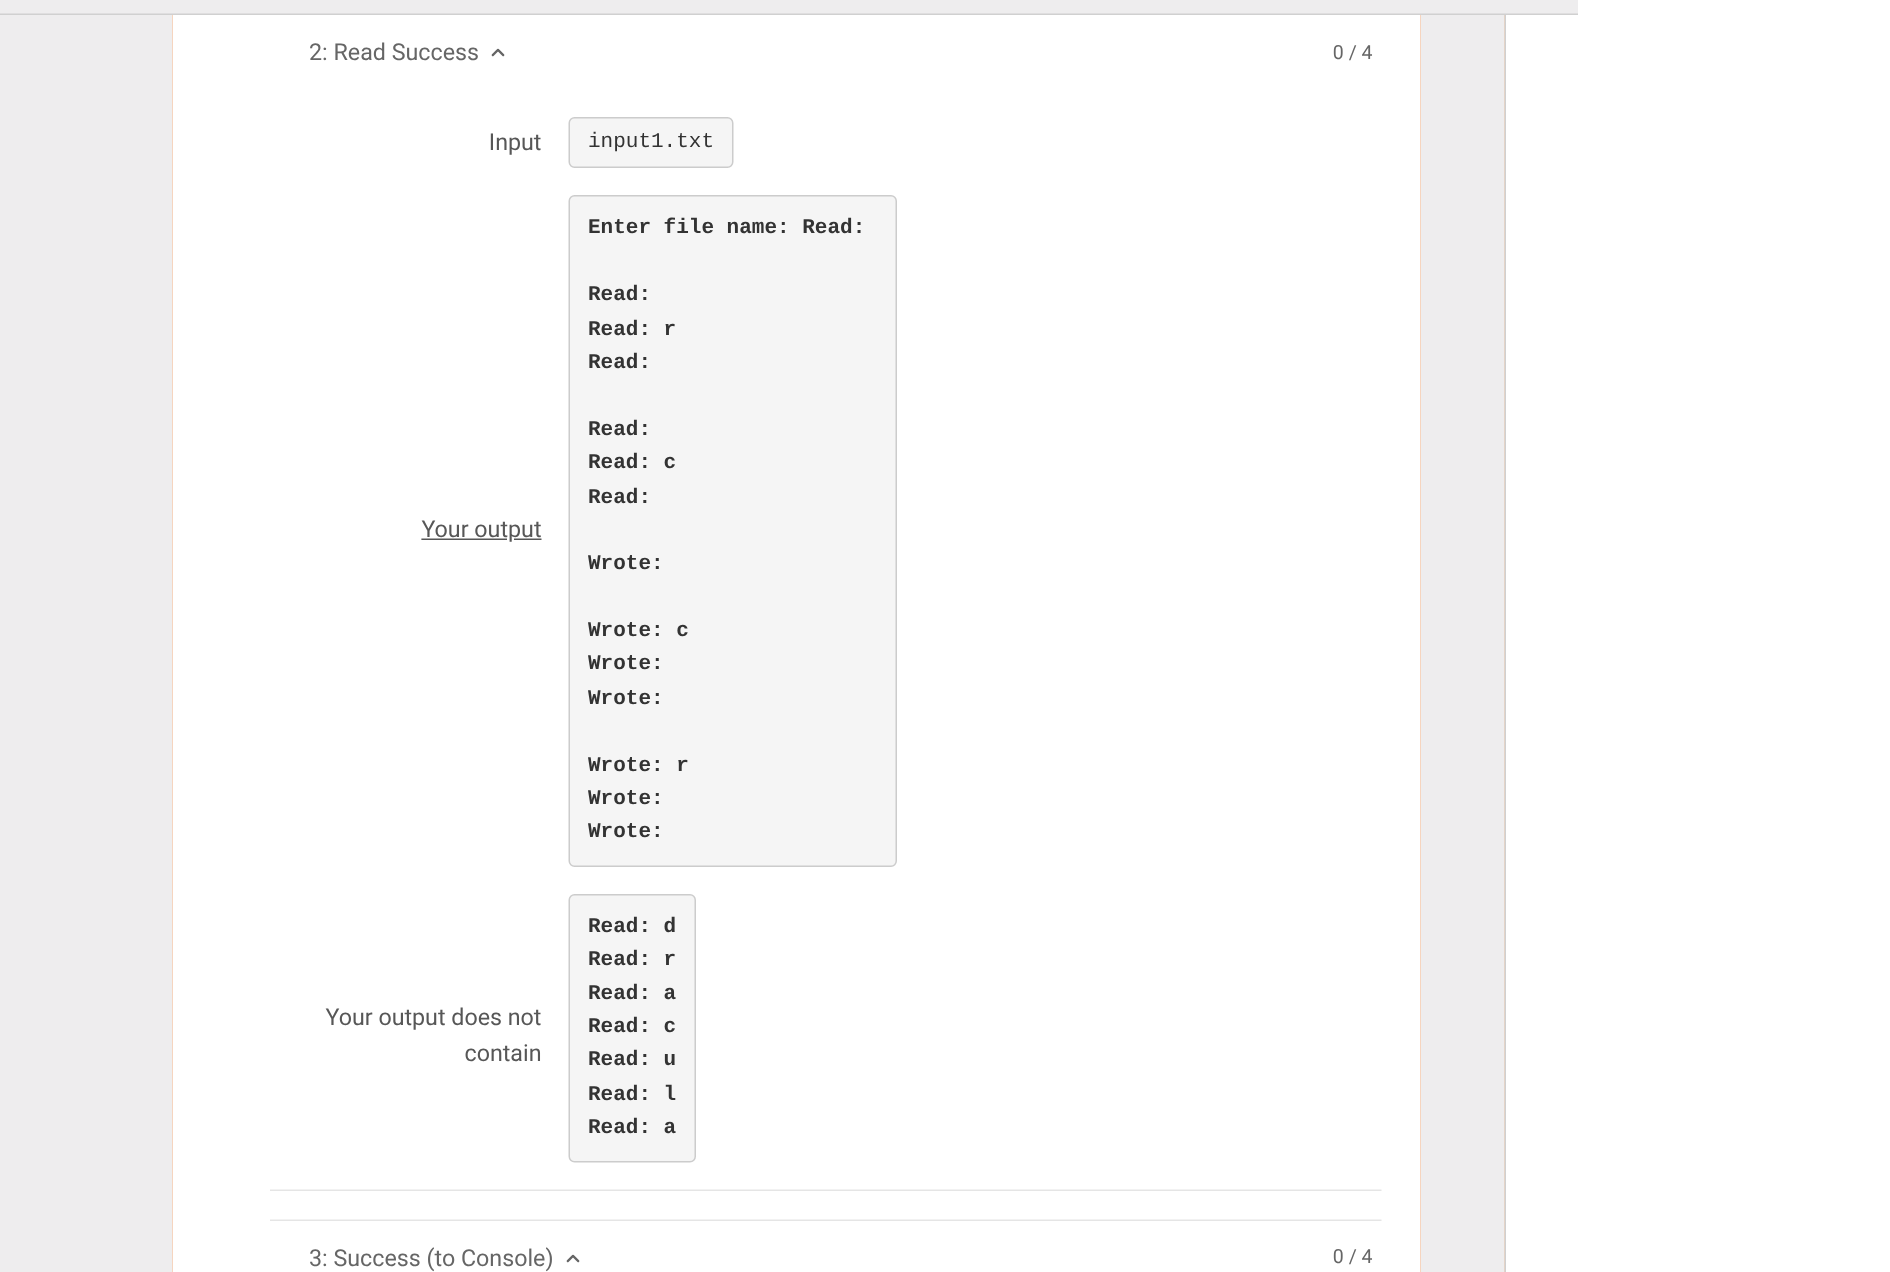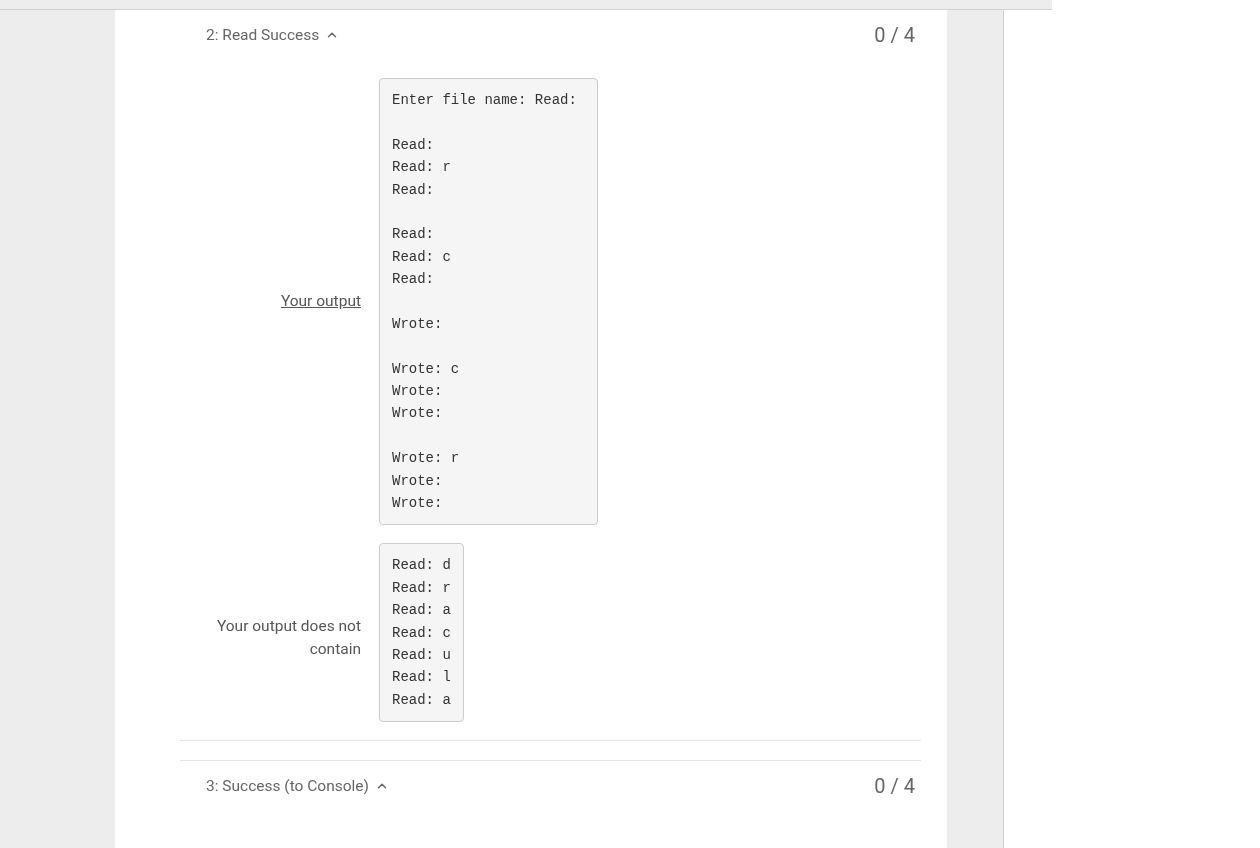--- a/index.html
+++ b/index.html
@@ -86,21 +86,21 @@
     color: #666;
     font-size: 15.5px;
     font-weight: 400;
   }
   .chevron {
     display: inline-flex;
     color: #666;
   }
   .score {
     color: #666;
-    font-size: 20px;
+    font-size: 13px;
     font-weight: 400;
     padding-right: 2px;
   }
   .detail-rows {
     padding: 18px 0 18px 26px;
   }
   .detail-row {
     display: flex;
     align-items: flex-start;
     gap: 18px;
@@ -133,20 +133,21 @@
     line-height: 1.6;
   }
   .code-box.inline {
     padding: 5px 12px;
     display: inline-block;
   }
   .code-box.block {
     padding: 10px 12px 10px 12px;
     display: inline-block;
     min-width: 60px;
+    font-weight: bold;
   }
   .section-spacer {
     height: 20px;
     border-top: 1px solid #e5e5e5;
   }
 </style>
 </head>
 <body>
 
 <div class="page">
@@ -167,20 +168,26 @@
             <span class="chevron">
               <svg width="14" height="14" viewBox="0 0 24 24" fill="none" stroke="#666" stroke-width="2.5" stroke-linecap="round" stroke-linejoin="round">
                   <polyline points="18 15 12 9 6 15"></polyline>
                 </svg>
             </span>
           </div>
           <div class="score">0 / 4</div>
         </div>
         <div class="detail-rows">
 
+          <div class="detail-row">
+            <div class="row-label center-v">Input</div>
+            <div class="row-value">
+              <div class="code-box inline">input1.txt</div>
+            </div>
+          </div>
 
           <div class="detail-row" style="align-items:center;">
             <div class="row-label" style="align-self:center;padding-top:0;text-decoration:underline;">Your output</div>
             <div class="row-value">
               <div class="code-box block">Enter file name: Read: 
 
 Read: 
 Read: r
 Read: 
 

